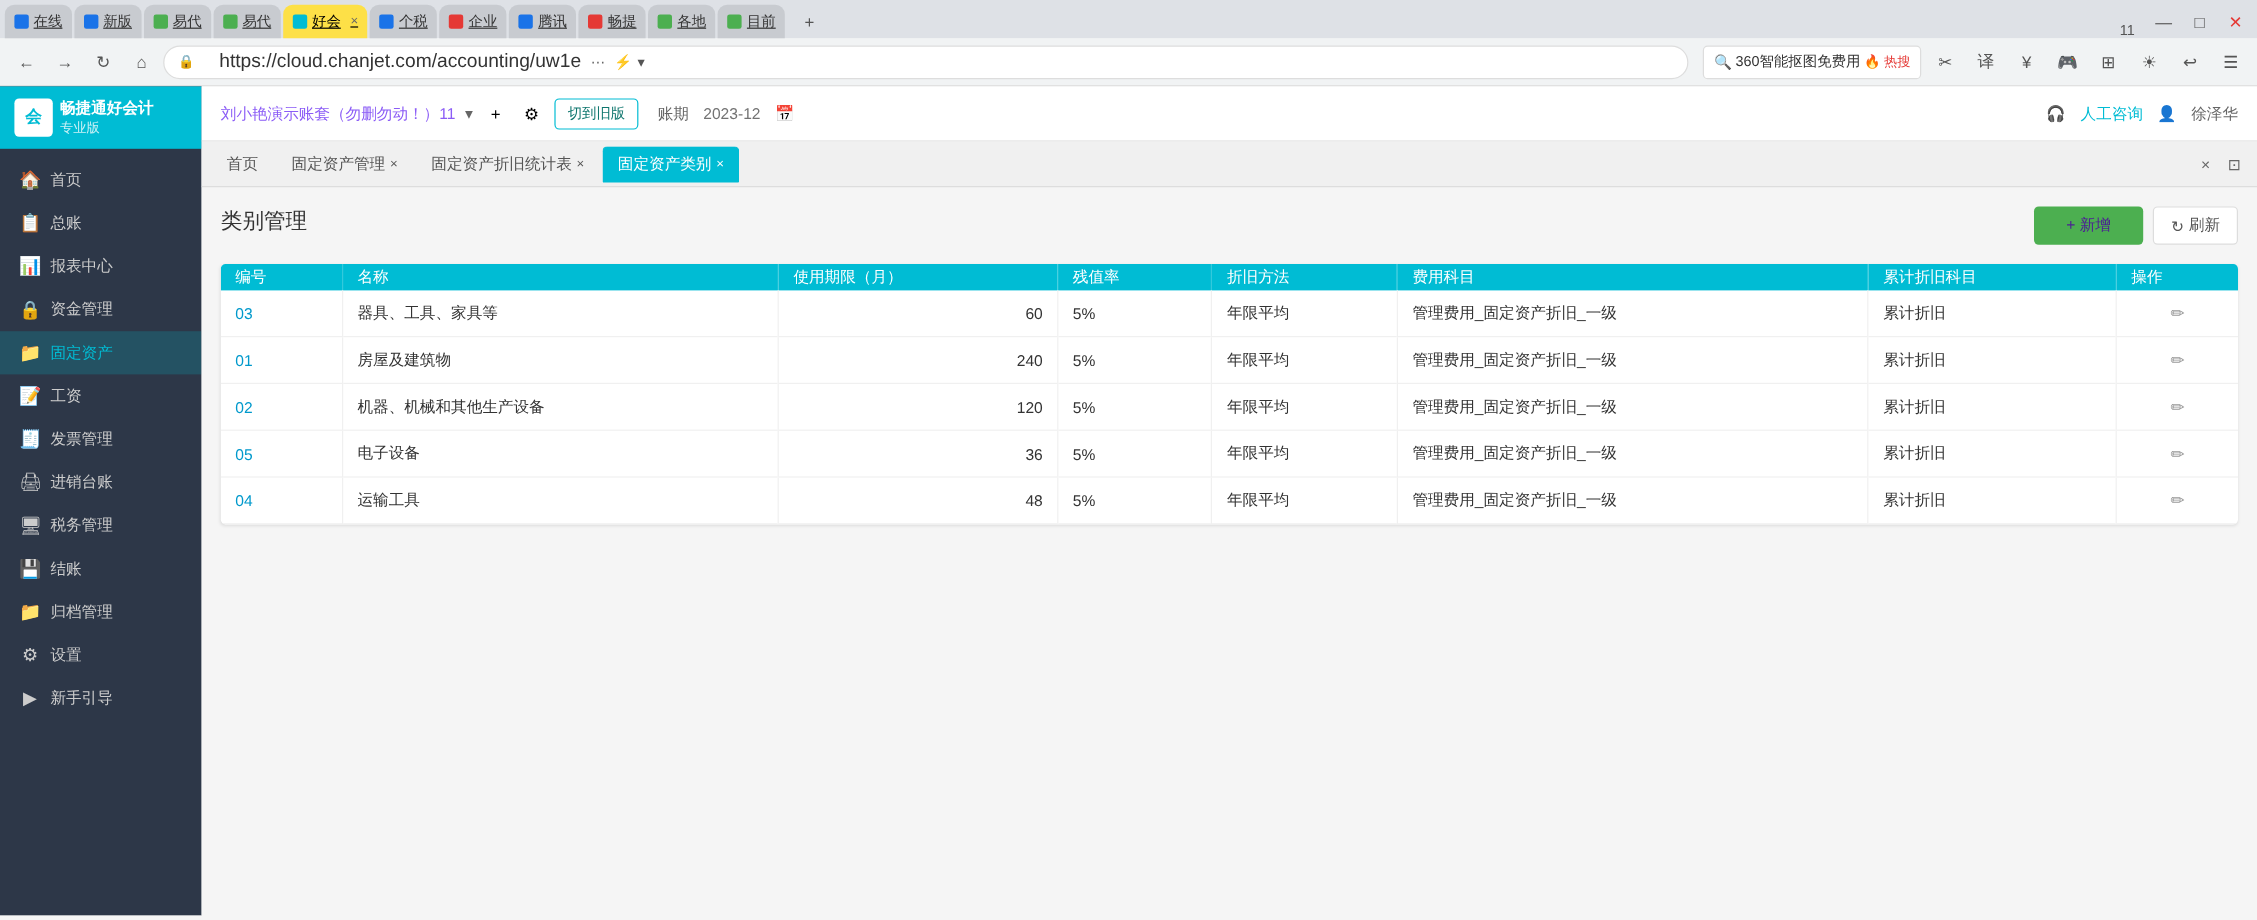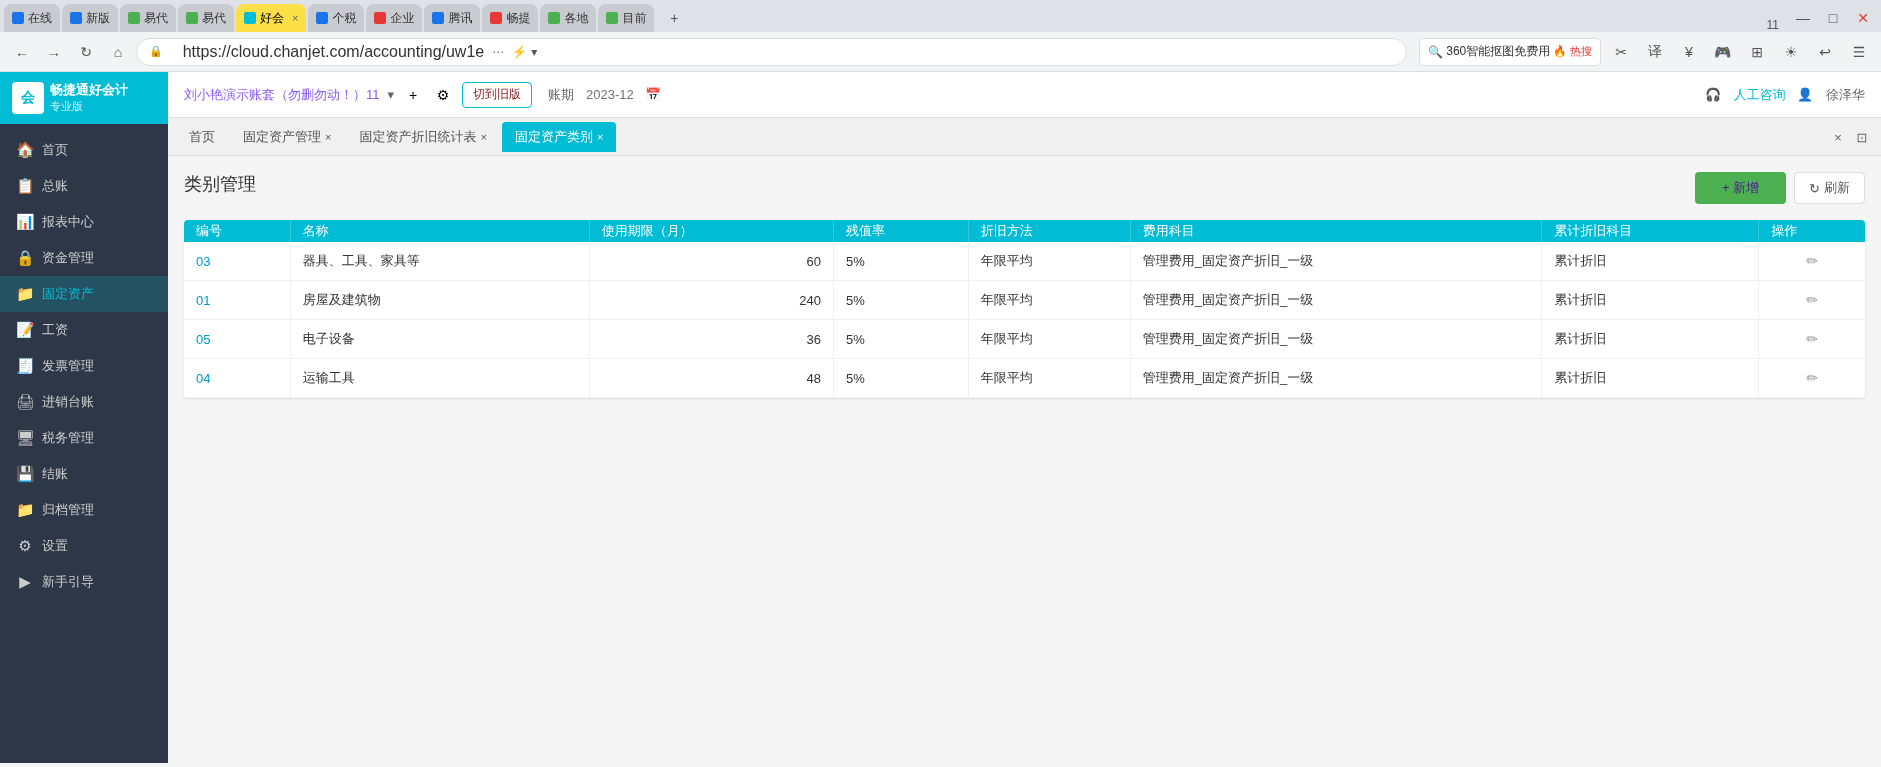--- a/index.html
+++ b/index.html
@@ -19,20 +19,21 @@
       height: 28px;
       padding: 0 8px;
       background: #c8cbd0;
       border-radius: 8px 8px 0 0;
       font-size: 12px;
       color: #333;
       gap: 4px;
       white-space: nowrap;
       max-width: 140px;
       cursor: pointer;
+      text-decoration: underline;
     }
     .browser-tab.active {
       background: #fde047;
       color: #000;
     }
     .browser-tab .tab-close {
       color: #666;
       font-size: 11px;
       cursor: pointer;
       margin-left: 4px;
@@ -142,21 +143,21 @@
       display: flex;
       align-items: center;
       padding: 0 16px;
       border-bottom: 1px solid #e0e0e0;
       gap: 8px;
     }
     .header-user { font-size: 13px; color: #8b5cf6; }
     .header-btn {
       height: 26px; padding: 0 10px;
       border: 1px solid #00bcd4; border-radius: 4px;
-      background: #fff; color: #7f1d1d; font-size: 12px; cursor: pointer;
+      background: #fff; color: #0f766e; font-size: 12px; cursor: pointer;
     }
     .header-right {
       margin-left: auto;
       display: flex; align-items: center; gap: 12px; font-size: 13px; color: #666;
     }
 
     
     .page-tabs {
       background: #f0f0f0;
       display: flex;
@@ -487,20 +488,30 @@
     <td class="code-cell">01</td>
     <td>房屋及建筑物</td>
     <td class="num-cell">240</td>
     <td>5%</td>
     <td>年限平均</td>
     <td>管理费用_固定资产折旧_一级</td>
     <td>累计折旧</td>
     <td><span class="edit-icon">✏</span></td>
   </tr>
             <tr>
+    <td class="code-cell">02</td>
+    <td>机器、机械和其他生产设备</td>
+    <td class="num-cell">120</td>
+    <td>5%</td>
+    <td>年限平均</td>
+    <td>管理费用_固定资产折旧_一级</td>
+    <td>累计折旧</td>
+    <td><span class="edit-icon">✏</span></td>
+  </tr>
+            <tr>
     <td class="code-cell">05</td>
     <td>电子设备</td>
     <td class="num-cell">36</td>
     <td>5%</td>
     <td>年限平均</td>
     <td>管理费用_固定资产折旧_一级</td>
     <td>累计折旧</td>
     <td><span class="edit-icon">✏</span></td>
   </tr>
             <tr>

